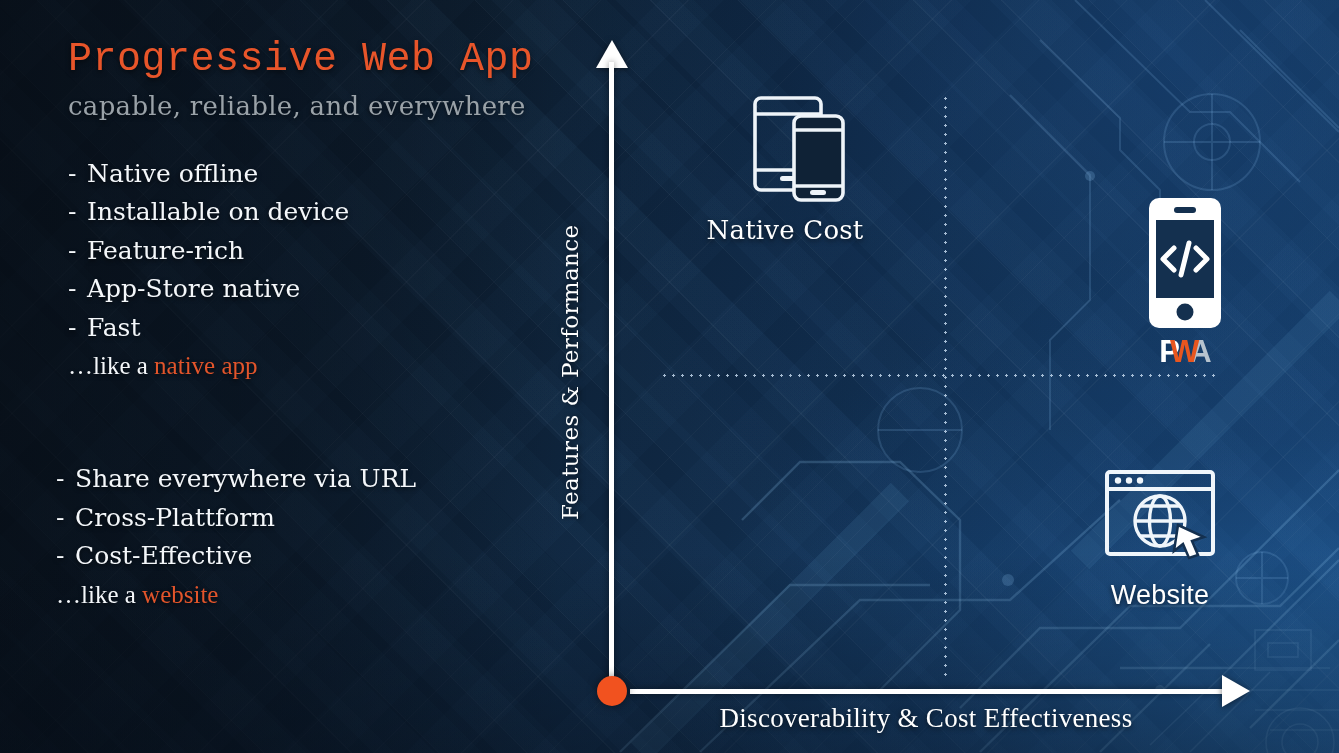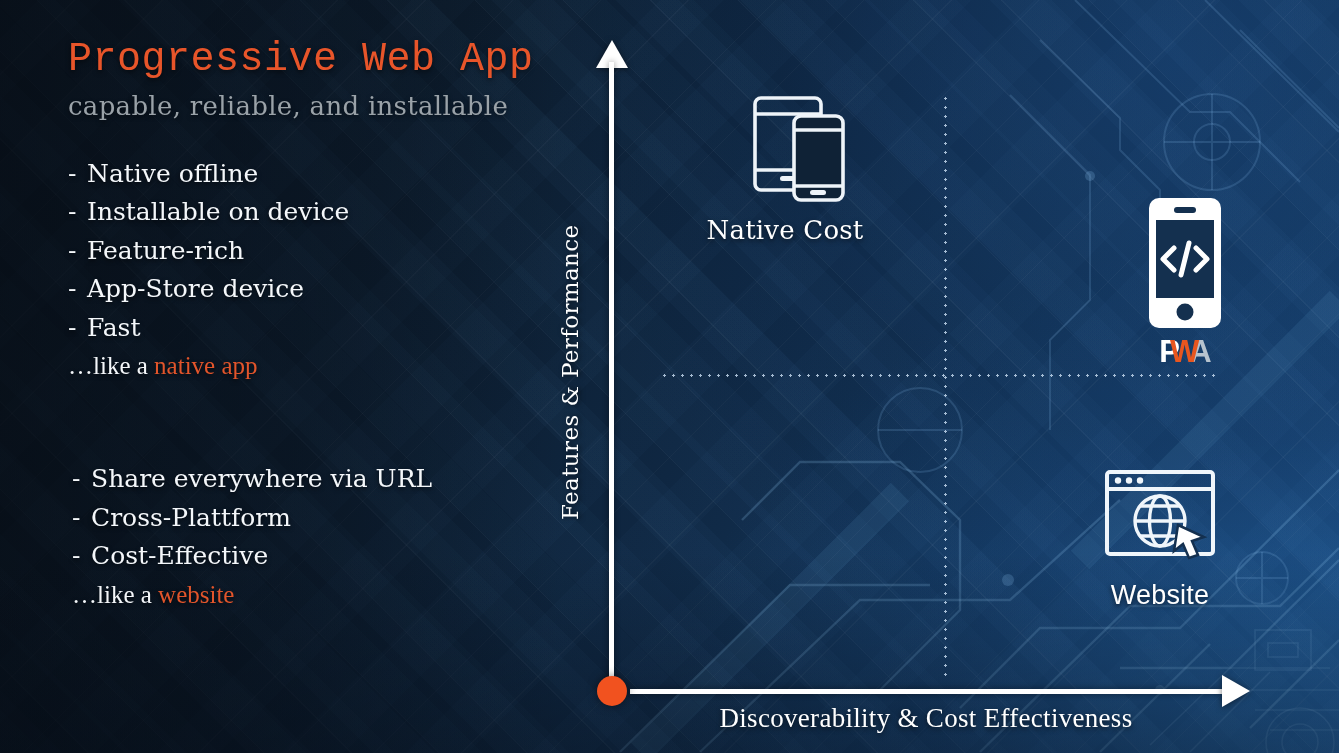--- a/index.html
+++ b/index.html
@@ -91,21 +91,21 @@
   .kicker {
     color: #f4f7fa;
     font-family: Liberation Serif, serif;
     font-size: 25px;
     line-height: 38.5px;
     white-space: nowrap;
     text-shadow: 0 2px 4px rgba(0,0,0,0.6);
   }
   .kicker .accent { color: #e2552b; }
 
-  .group-2 { position: absolute; left: 72px; top: 460px; width: 520px; }
+  .group-2 { position: absolute; left: 56px; top: 460px; width: 520px; }
 
   
   .y-axis {
     position: absolute;
     left: 609px; top: 62px;
     width: 5px; height: 630px;
     background: #ffffff;
     box-shadow: 0 0 6px rgba(0,0,0,0.45);
   }
   .y-arrow {
@@ -285,27 +285,27 @@
       <path d="M640 752 L900 492"></path>
       <path d="M1339 300 L1080 560"></path>
     </g>
   </svg>
 
   <div class="vign-left"></div>
   <div class="vign-bottom"></div>
 
   <div class="left-col">
     <div class="title">Progressive Web App</div>
-    <div class="subtitle">capable, reliable, and installable</div>
+    <div class="subtitle">capable, reliable, and everywhere</div>
 
     <div class="bullet-list">
       <div class="bullet"><span class="dash">-</span><span>Native offline</span></div>
       <div class="bullet"><span class="dash">-</span><span>Installable on device</span></div>
       <div class="bullet"><span class="dash">-</span><span>Feature-rich</span></div>
-      <div class="bullet"><span class="dash">-</span><span>App-Store device</span></div>
+      <div class="bullet"><span class="dash">-</span><span>App-Store native</span></div>
       <div class="bullet"><span class="dash">-</span><span>Fast</span></div>
       <div class="kicker"><span>…like a </span><span class="accent">native app</span></div>
     </div>
   </div>
 
   <div class="group-2">
     <div class="bullet-list second">
       <div class="bullet"><span class="dash">-</span><span>Share everywhere via URL</span></div>
       <div class="bullet"><span class="dash">-</span><span>Cross-Plattform</span></div>
       <div class="bullet"><span class="dash">-</span><span>Cost-Effective</span></div>

